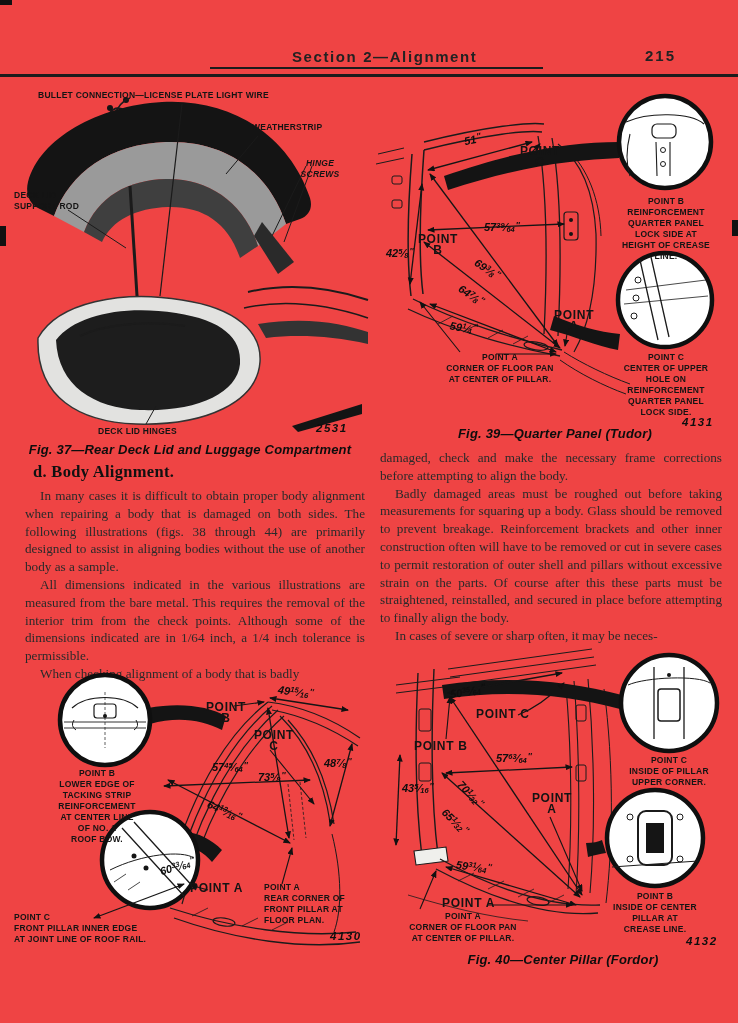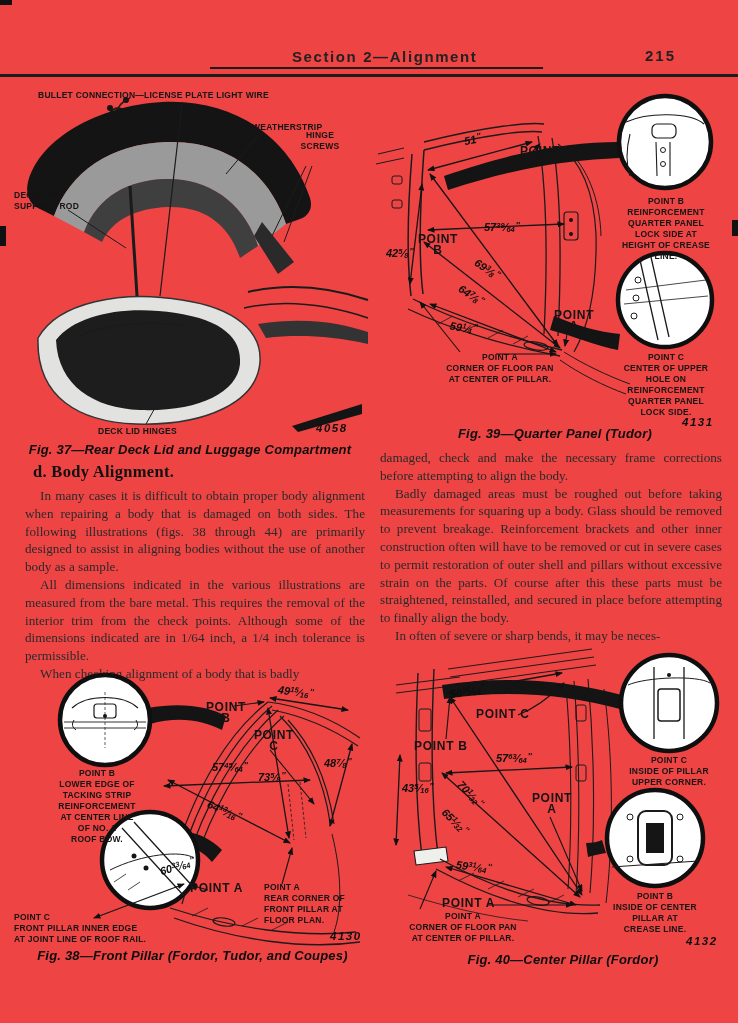--- a/index.html
+++ b/index.html
@@ -78,26 +78,26 @@
       <path d="M46,254 C66,228 116,219 166,227 C212,234 232,252 230,278 C227,308 186,326 130,324 C84,322 48,300 46,254 Z" fill="#1d1d1d"></path>
       <path class="ln" d="M70,250 C95,238 140,234 175,240" stroke="#888" stroke-width="2"></path>
       <path class="ln" d="M238,206 C282,196 322,202 358,214" stroke-width="2"></path>
       <path class="ln" d="M234,222 C280,212 322,220 358,232" stroke-width="1.5"></path>
       <path d="M248,238 C298,230 334,238 358,246 L358,258 C322,250 288,248 256,252 Z" fill="#333"></path>
       <line class="ln" x1="136" y1="338" x2="146" y2="320" stroke-width="1"></line>
       <path class="fillb" d="M282,340 L352,318 L352,328 L288,346 Z"></path>
     </svg>
     <span class="lbl" style="left:28px;top:4px;white-space:nowrap;">BULLET CONNECTION—LICENSE PLATE LIGHT WIRE</span>
     <span class="lbl" style="left:242px;top:36px;">WEATHERSTRIP</span>
-    <span class="lbl ctr" style="left:284px;top:44px;width:52px;">HINGE
+    <span class="lbl ctr" style="left:284px;top:72px;width:52px;font-style:italic;">HINGE
 SCREWS</span>
     <span class="lbl" style="left:4px;top:104px;">DECK LID
 SUPPORT ROD</span>
     <span class="lbl" style="left:88px;top:340px;">DECK LID HINGES</span>
-    <span class="artno" style="left:306px;top:336px;">4058</span>
+    <span class="artno" style="left:306px;top:336px;">2531</span>
   </div>
   <div class="caption" style="left:25px;top:442px;width:330px;">Fig. 37—Rear Deck Lid and Luggage Compartment</div>
 
   <div class="fig" style="left:368px;top:84px;width:370px;height:346px;">
     <svg width="370" height="346" viewBox="0 0 370 346">
       <path class="ln" d="M44,70 C40,120 38,170 43,212" stroke-width="1.5"></path>
       <path class="ln" d="M56,66 C52,120 50,170 55,210" stroke-width="1.5"></path>
       <path class="ln" d="M10,70 L36,64 M8,80 L36,74" stroke-width="1"></path>
       <rect x="24" y="92" width="10" height="8" rx="2" class="ln" stroke-width="1"></rect>
       <rect x="24" y="116" width="10" height="8" rx="2" class="ln" stroke-width="1"></rect>
@@ -170,21 +170,21 @@
 
   <div class="col" style="left:25px;top:462px;width:340px;">
     <h3 class="bodyhead">d. Body Alignment.</h3>
     <p>In many cases it is difficult to obtain proper body alignment when repairing a body that is damaged on both sides. The following illustrations (figs. 38 through 44) are primarily designed to assist in aligning bodies without the use of another body as a sample.</p>
     <p>All dimensions indicated in the various illustrations are measured from the bare metal. This requires the removal of the interior trim from the check points. Although some of the dimensions indicated are in 1/64 inch, a 1/4 inch tolerance is permissible.</p>
     <p>When checking alignment of a body that is badly</p>
   </div>
   <div class="col" style="left:380px;top:449px;width:342px;">
     <p class="noind">damaged, check and make the necessary frame corrections before attempting to align the body.</p>
     <p>Badly damaged areas must be roughed out before taking measurements for squaring up a body. Glass should be removed to prevent breakage. Reinforcement brackets and other inner construction often will have to be removed or cut in severe cases to permit restoration of outer shell and pillars without excessive strain on the parts. Of course after this these parts must be straightened, reinstalled, and secured in place before attempting to finally align the body.</p>
-    <p>In often of severe or sharp bends, it may be neces-</p>
+    <p>In cases of severe or sharp often, it may be neces-</p>
   </div>
 
   <div class="fig" style="left:12px;top:664px;width:360px;height:300px;">
     <svg width="360" height="300" viewBox="0 0 360 300">
       <path class="ln" d="M152,232 C168,160 202,80 256,38 M158,234 C174,164 208,86 260,42 M164,237 C180,168 214,92 266,46 M170,240 C188,172 220,98 272,52" stroke-width="1.2"></path>
       <path class="ln" d="M256,38 C290,42 322,56 348,74 M260,46 C292,52 322,66 346,82" stroke-width="1.2"></path>
       <path class="ln" d="M268,52 C296,80 312,118 318,158 M276,56 C302,84 316,120 322,160" stroke-width="1.2"></path>
       <path class="ln" d="M320,170 C330,210 330,246 322,268" stroke-width="1"></path>
       <path d="M116,182 L152,178 L158,236 L122,240 Z" fill="#f2f2f0" stroke="#1b1b1b" stroke-width="1.2"></path>
       <circle cx="137" cy="196" r="2.5" class="ln" stroke-width="1"></circle>
@@ -240,21 +240,20 @@
 TACKING STRIP
 REINFORCEMENT
 AT CENTER LINE
 OF NO. 1
 ROOF BOW.</span>
     <span class="lbl" style="left:2px;top:248px;width:200px;">POINT C
 FRONT PILLAR INNER EDGE
 AT JOINT LINE OF ROOF RAIL.</span>
     <span class="artno" style="left:318px;top:266px;">4130</span>
   </div>
-  <div class="caption" style="left:20px;top:948px;width:345px;">Fig. 38—Front Pillar (Fordor, Tudor, and Coupes)</div>
 
   <div class="fig" style="left:388px;top:645px;width:350px;height:330px;">
     <svg width="350" height="330" viewBox="0 0 350 330">
       <path class="ln" d="M30,28 C27,90 27,155 34,212 M46,24 C43,90 43,155 50,210" stroke-width="1.4"></path>
       <rect x="31" y="64" width="12" height="22" rx="2" class="ln" stroke-width="1"></rect>
       <rect x="31" y="118" width="12" height="18" rx="2" class="ln" stroke-width="1"></rect>
       <path d="M26,206 L58,202 L60,216 L28,220 Z" fill="#efefec" stroke="#1b1b1b" stroke-width="1.1"></path>
       <path class="ln" d="M8,40 L72,32 M8,48 L72,40" stroke-width="1"></path>
       <path class="ln" d="M60,24 L204,4 M62,32 L206,12 M64,40 L208,20" stroke-width="1"></path>
       <path class="ln" d="M186,36 C192,110 192,190 188,250 M200,34 C207,110 207,190 202,248 M178,42 C184,110 184,186 180,244" stroke-width="1.1"></path>

